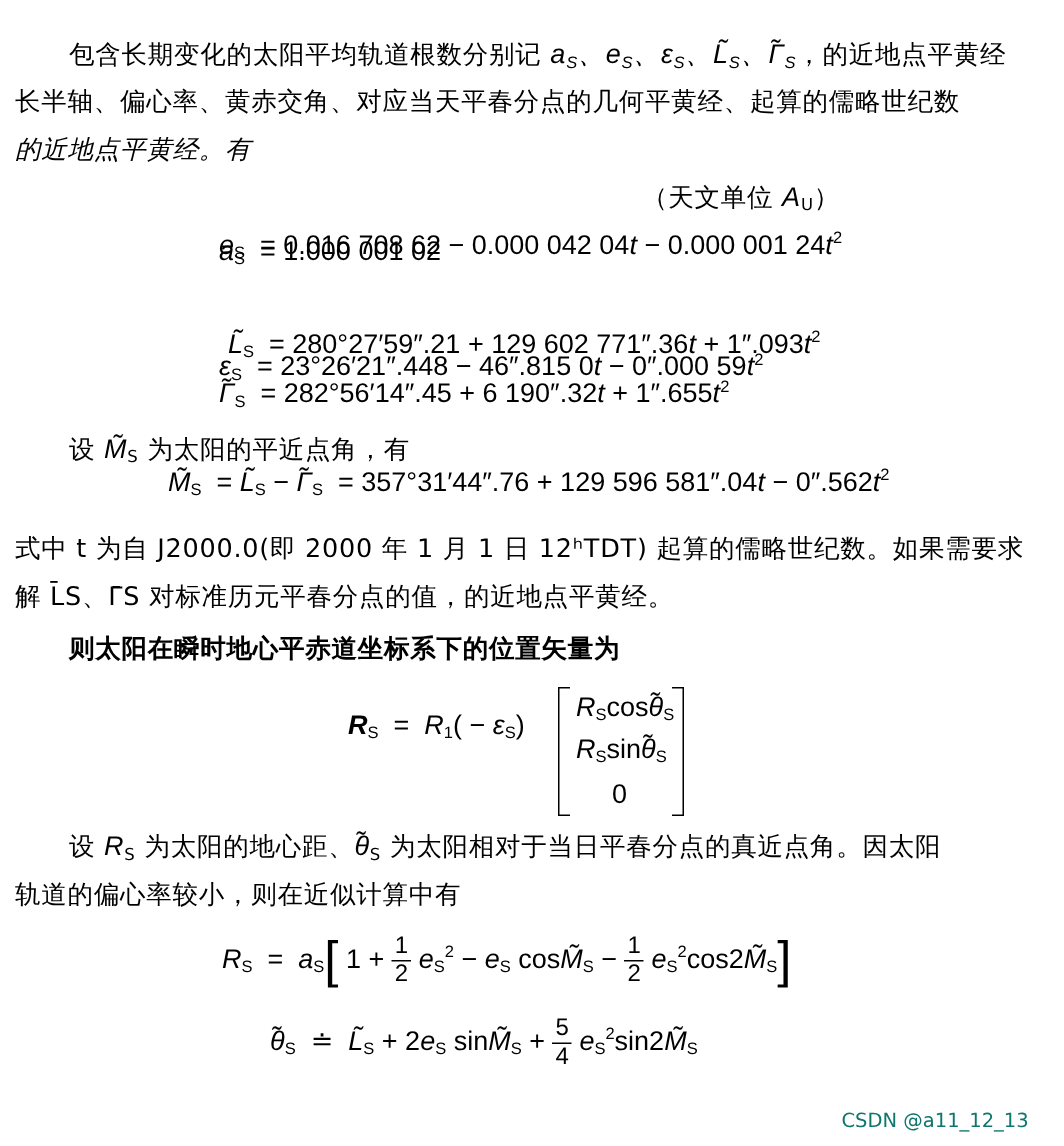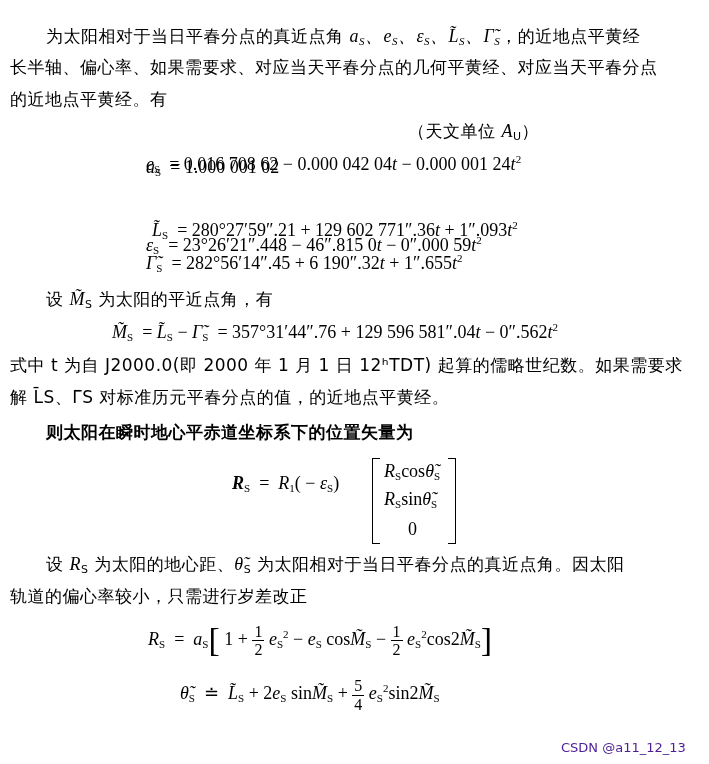--- a/index.html
+++ b/index.html
@@ -3,86 +3,86 @@
 <meta charset="utf-8">
 <style>
   html, body { margin: 0; padding: 0; background: #ffffff; }
   body {
     width: 709px; height: 764px; position: relative; overflow: hidden;
     font-family: "DejaVu Serif", "Liberation Serif", serif;
     color: #000; font-size: 17px;
   }
   .abs { position: absolute; white-space: nowrap; }
   .para { font-family: "DejaVu Sans", "Liberation Sans", sans-serif; font-size: 17px; letter-spacing: 0.5px; }
-  .eq { font-family: Liberation Serif, serif; font-size: 18px; }
+  .eq { font-family: Liberation Sans, sans-serif; font-size: 18px; }
   i { font-style: italic; }
   sub { font-size: 11px; vertical-align: -3px; }
   sup { font-size: 11px; vertical-align: 7px; }
   .bracket { position: absolute; border: 1.5px solid #000; width: 7px; }
   .bl { border-right: none; }
   .br { border-left: none; }
   .frac { display: inline-block; text-align: center; vertical-align: middle; font-size: 16px; line-height: 1.1; }
   .frac .num { display: block; border-bottom: 1px solid #000; padding: 0 2px; }
   .frac .den { display: block; padding: 0 2px; }
   .big-br { font-size: 34px; vertical-align: -6px; font-weight: lighter; }
-  .watermark { font-family: "DejaVu Sans", "Liberation Sans", sans-serif; font-size: 13px; color: #4c1d95; }
+  .watermark { font-family: "DejaVu Sans", "Liberation Sans", sans-serif; font-size: 13px; color: #0f766e; }
 </style>
 </head>
 <body>
 
 <div class="abs para" style="left:46px; top:24px;">
-  <span>为太阳相对于当日平春分点的真近点角</span>
+  <span>包含长期变化的太阳平均轨道根数分别记</span>
   <span class="eq" style="font-style:italic;">a<sub>S</sub>、e<sub>S</sub>、ε<sub>S</sub>、L̃<sub>S</sub>、Γ̃<sub>S</sub></span><span>，的近地点平黄经</span>
 </div>
-<div class="abs para" style="left:10px; top:56px;">长半轴、偏心率、如果需要求、对应当天平春分点的几何平黄经、对应当天平春分点</div>
-<div class="abs para" style="left:10px; top:88px;">的近地点平黄经。有</div>
+<div class="abs para" style="left:10px; top:56px;">长半轴、偏心率、黄赤交角、对应当天平春分点的几何平黄经、起算的儒略世纪数</div>
+<div class="abs para" style="left:10px; top:88px;font-style:italic;">的近地点平黄经。有</div>
 
 <div class="abs eq" style="left:146px; top:125px;margin-top:32px;">
   <i>a</i><sub>S</sub> &nbsp;= 1.000 001 02
 </div>
-<div class="abs para" style="left:408px; top:120px;">（天文单位 <i class="eq">A</i><sub>U</sub>）</div>
+<div class="abs para" style="left:428px; top:120px;">（天文单位 <i class="eq">A</i><sub>U</sub>）</div>
 
 <div class="abs eq" style="left:146px; top:153px;">
   <i>e</i><sub>S</sub> &nbsp;= 0.016 708 62 − 0.000 042 04<i>t</i> − 0.000 001 24<i>t</i><sup>2</sup>
 </div>
 <div class="abs eq" style="left:146px; top:186px;margin-top:48px;">
   <i>ε</i><sub>S</sub> &nbsp;= 23°26′21″.448 − 46″.815 0<i>t</i> − 0″.000 59<i>t</i><sup>2</sup>
 </div>
 <div class="abs eq" style="left:152px; top:219px;">
   <i>L̃</i><sub>S</sub> &nbsp;= 280°27′59″.21 + 129 602 771″.36<i>t</i> + 1″.093<i>t</i><sup>2</sup>
 </div>
 <div class="abs eq" style="left:146px; top:252px;">
   <i>Γ̃</i><sub>S</sub> &nbsp;= 282°56′14″.45 + 6 190″.32<i>t</i> + 1″.655<i>t</i><sup>2</sup>
 </div>
 
 <div class="abs para" style="left:46px; top:288px;">
   设 <i class="eq">M̃</i><sub>S</sub> 为太阳的平近点角，有
 </div>
-<div class="abs eq" style="left:112px; top:321px;">
+<div class="abs eq" style="left:112px; top:311px;">
   <i>M̃</i><sub>S</sub> &nbsp;= <i>L̃</i><sub>S</sub> − <i>Γ̃</i><sub>S</sub> &nbsp;= 357°31′44″.76 + 129 596 581″.04<i>t</i> − 0″.562<i>t</i><sup>2</sup>
 </div>
 
 <div class="abs para" style="left:10px; top:354px;">式中 t 为自 J2000.0(即 2000 年 1 月 1 日 12ʰTDT) 起算的儒略世纪数。如果需要求</div>
 <div class="abs para" style="left:10px; top:386px;">解 L̄S、Γ̄S 对标准历元平春分点的值，的近地点平黄经。</div>
 
 <div class="abs para" style="left:46px; top:421px;font-weight:bold;">则太阳在瞬时地心平赤道坐标系下的位置矢量为</div>
 
 <div class="abs eq" style="left:232px; top:473px;">
   <b><i>R</i></b><sub>S</sub> &nbsp;= &nbsp;<i>R</i><sub>1</sub>( − <i>ε</i><sub>S</sub>)
 </div>
 <div class="bracket bl" style="left:372px; top:458px; height:84px;"></div>
 <div class="bracket br" style="left:448px; top:458px; height:84px;"></div>
 <div class="abs eq" style="left:384px; top:461px;"><i>R</i><sub>S</sub>cos<i>θ̃</i><sub>S</sub></div>
 <div class="abs eq" style="left:384px; top:489px;"><i>R</i><sub>S</sub>sin<i>θ̃</i><sub>S</sub></div>
 <div class="abs eq" style="left:408px; top:519px;">0</div>
 
 <div class="abs para" style="left:46px; top:553px;">
   设 <i class="eq">R</i><sub>S</sub> 为太阳的地心距、<i class="eq">θ̃</i><sub>S</sub> 为太阳相对于当日平春分点的真近点角。因太阳
 </div>
-<div class="abs para" style="left:10px; top:585px;">轨道的偏心率较小，只需进行岁差改正</div>
+<div class="abs para" style="left:10px; top:585px;">轨道的偏心率较小，则在近似计算中有</div>
 
 <div class="abs eq" style="left:148px; top:621px;">
   <i>R</i><sub>S</sub> &nbsp;= &nbsp;<i>a</i><sub>S</sub><span class="big-br">[</span> 1 + <span class="frac"><span class="num">1</span><span class="den">2</span></span> <i>e</i><sub>S</sub><sup>2</sup> − <i>e</i><sub>S</sub> cos<i>M̃</i><sub>S</sub> − <span class="frac"><span class="num">1</span><span class="den">2</span></span> <i>e</i><sub>S</sub><sup>2</sup>cos2<i>M̃</i><sub>S</sub><span class="big-br">]</span>
 </div>
 
 <div class="abs eq" style="left:180px; top:677px;">
   <i>θ̃</i><sub>S</sub> &nbsp;≐ &nbsp;<i>L̃</i><sub>S</sub> + 2<i>e</i><sub>S</sub> sin<i>M̃</i><sub>S</sub> + <span class="frac"><span class="num">5</span><span class="den">4</span></span> <i>e</i><sub>S</sub><sup>2</sup>sin2<i>M̃</i><sub>S</sub>
 </div>
 
 <div class="abs watermark" style="left:561px; top:740px;">CSDN @a11_12_13</div>

